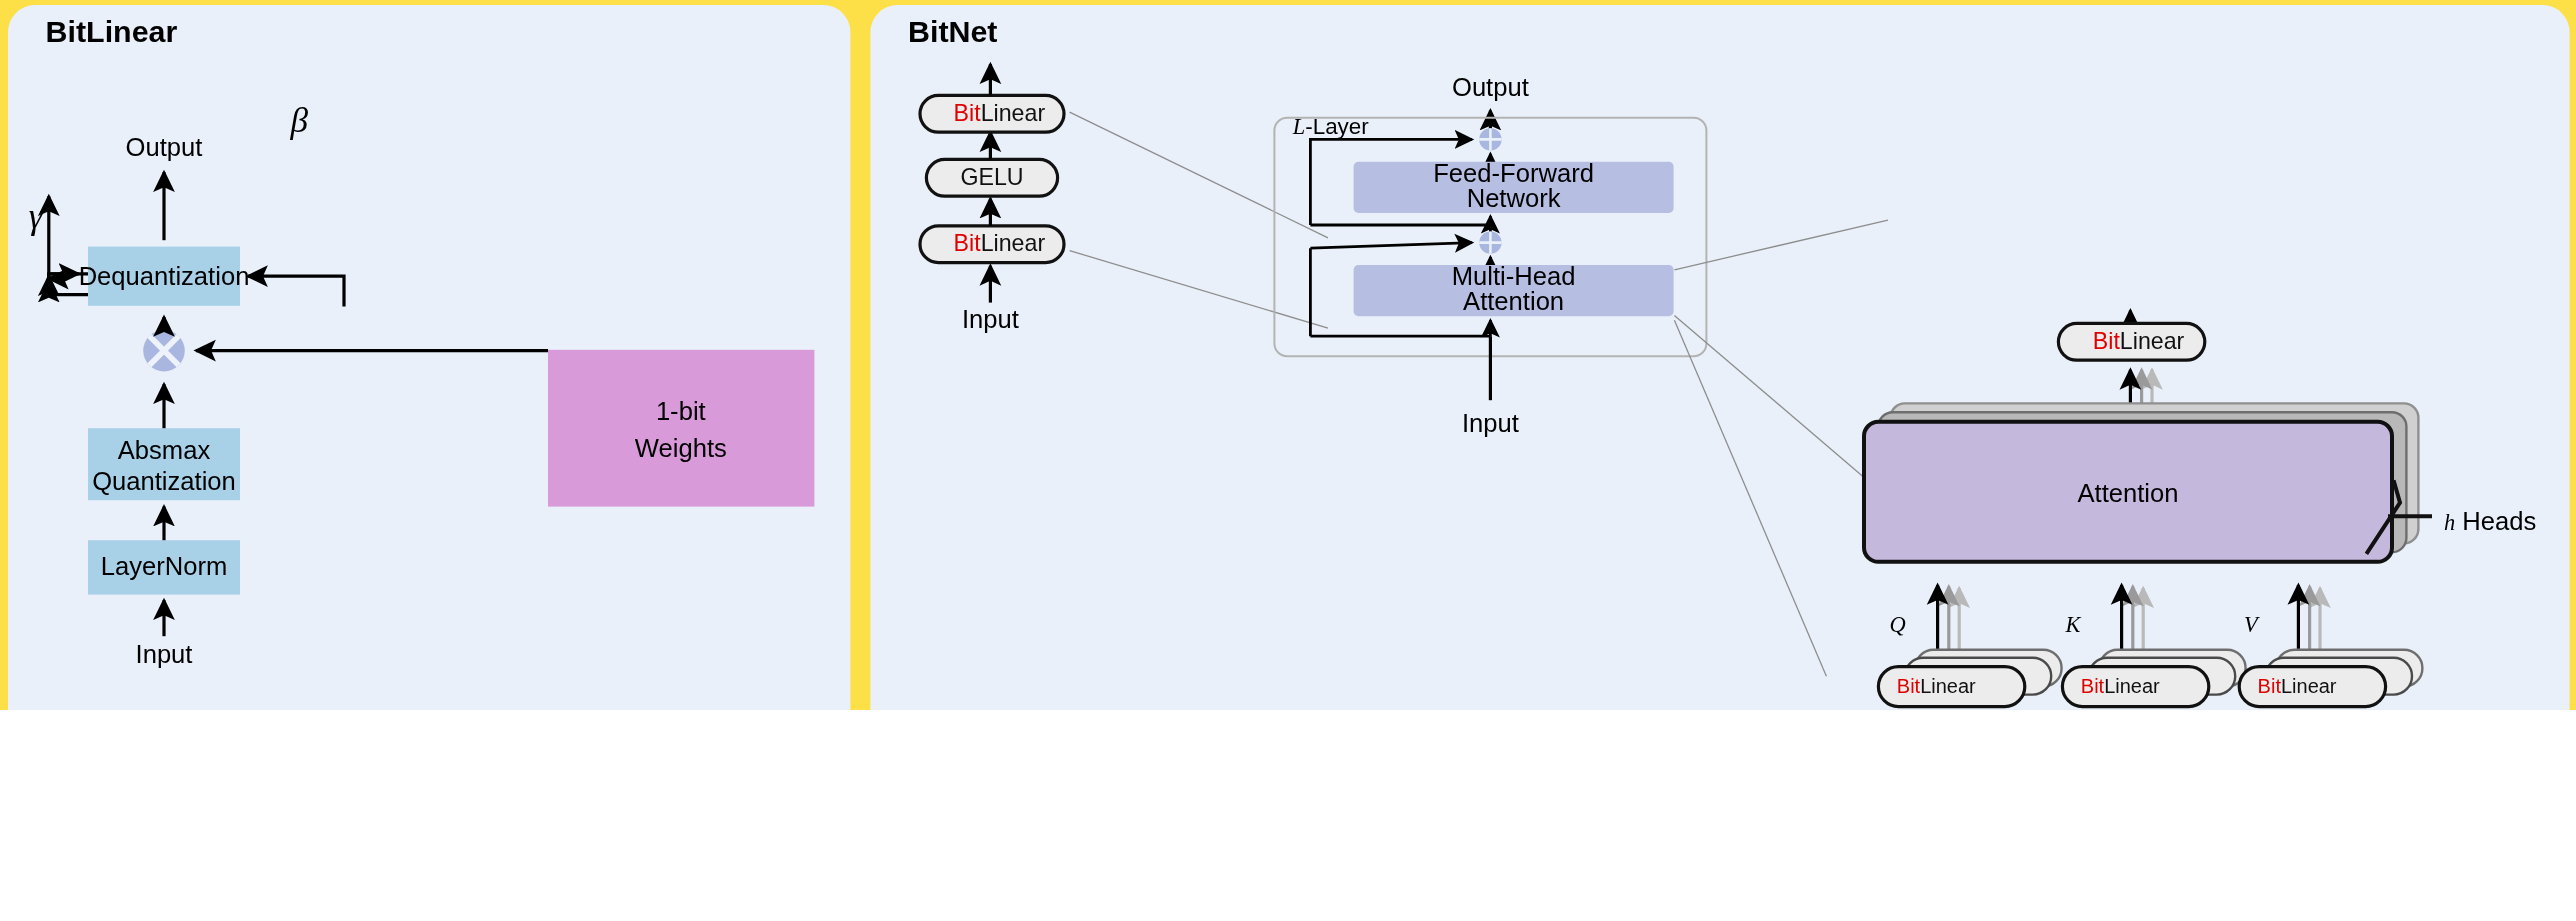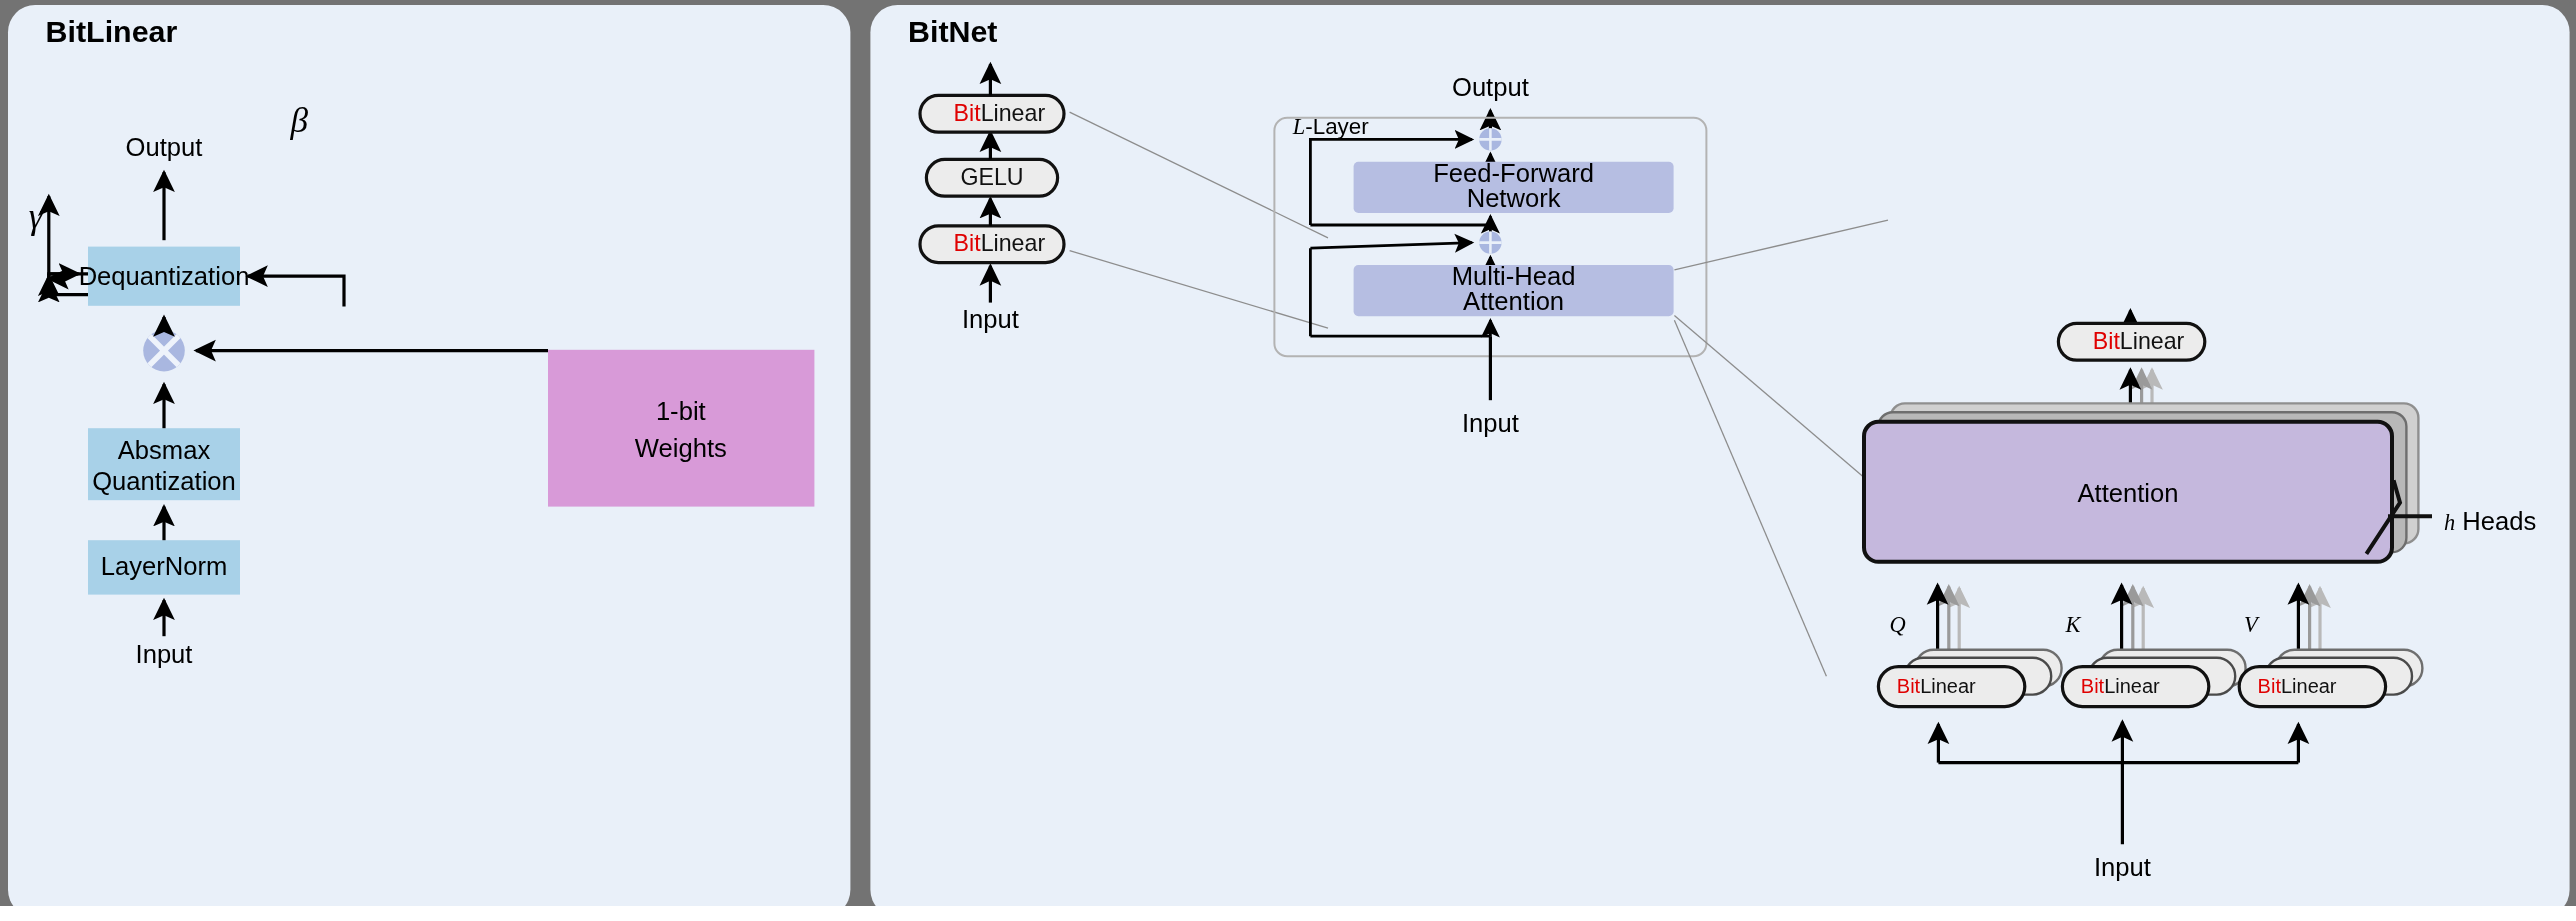--- a/index.html
+++ b/index.html
@@ -1,17 +1,17 @@
 <!DOCTYPE html>
 <html style="font-size:12.8px"><head>
 <meta charset="utf-8">
 <style>
   html,body{margin:0;padding:0;background:#ffffff;}
-  #stage{position:relative;width:2576px;height:906px;overflow:hidden;
-         font-family:"Liberation Sans",sans-serif;background:#737373;}
+  #stage{position:relative;width:2576px;height:710px;overflow:hidden;
+         font-family:"Liberation Sans",sans-serif;background:#fde047;}
   svg{display:block;}
   .panel-bg{fill:#e9f0f9;}
   .title{font-family:"Liberation Sans",sans-serif;font-weight:bold;font-size:38px;fill:#000;}
   .lbl{font-family:"Liberation Sans",sans-serif;font-size:32px;fill:#000;}
   .boxtext{font-family:"Liberation Sans",sans-serif;font-size:32px;fill:#000;}
   .greek{font-family:"Liberation Serif",serif;font-style:italic;font-size:44px;fill:#000;}
   .mathit{font-family:"Liberation Serif",serif;font-style:italic;font-size:28px;fill:#000;}
   .smalllbl{font-family:"Liberation Sans",sans-serif;font-size:28px;fill:#000;}
   .pilltext-bit{font-family:"Liberation Sans",sans-serif;font-size:29px;fill:#e00000;}
   .pilltext-lin{font-family:"Liberation Sans",sans-serif;font-size:29px;fill:#111;}

